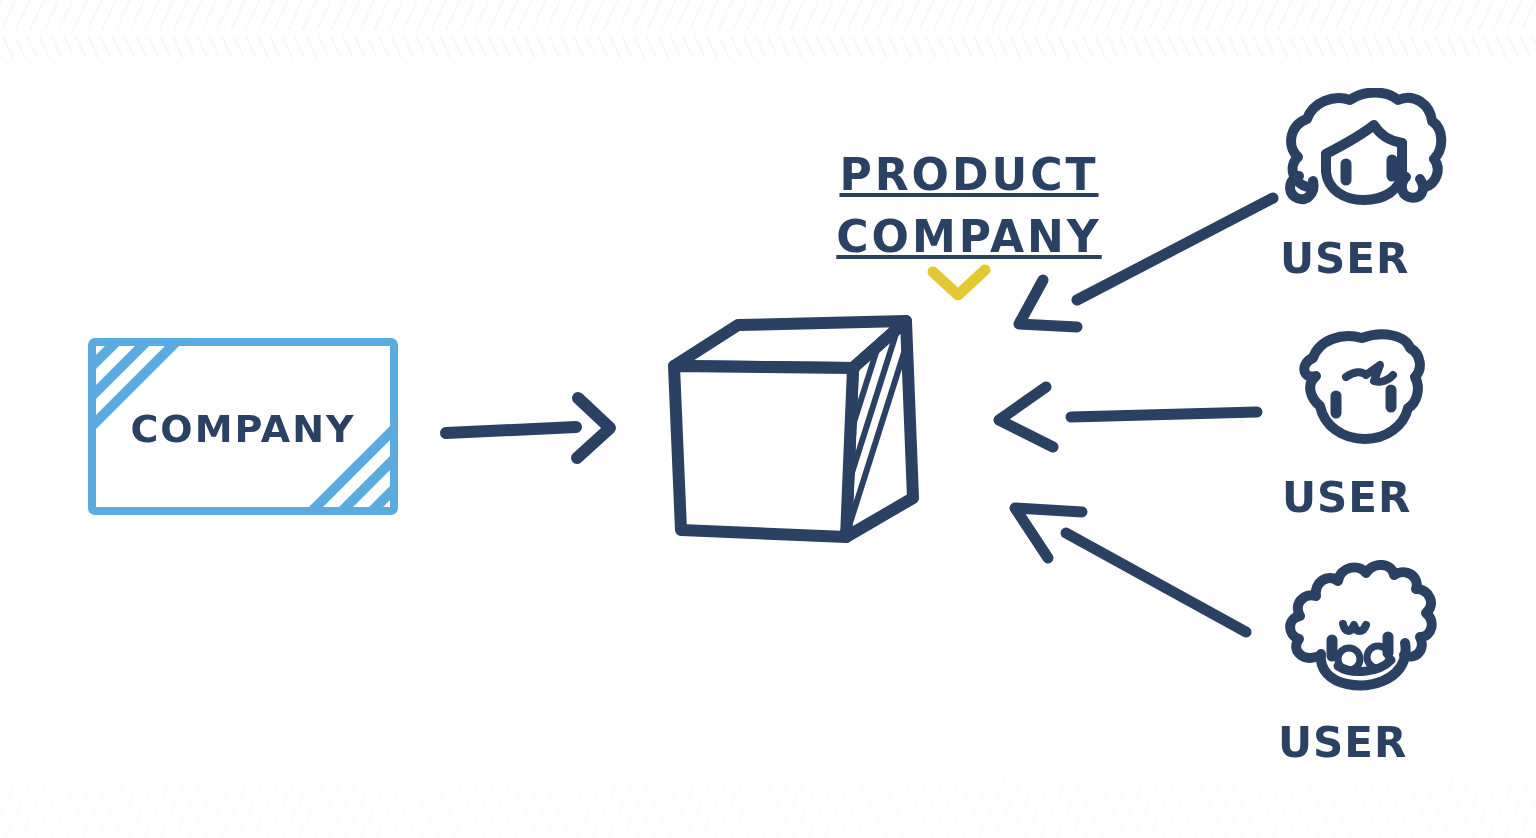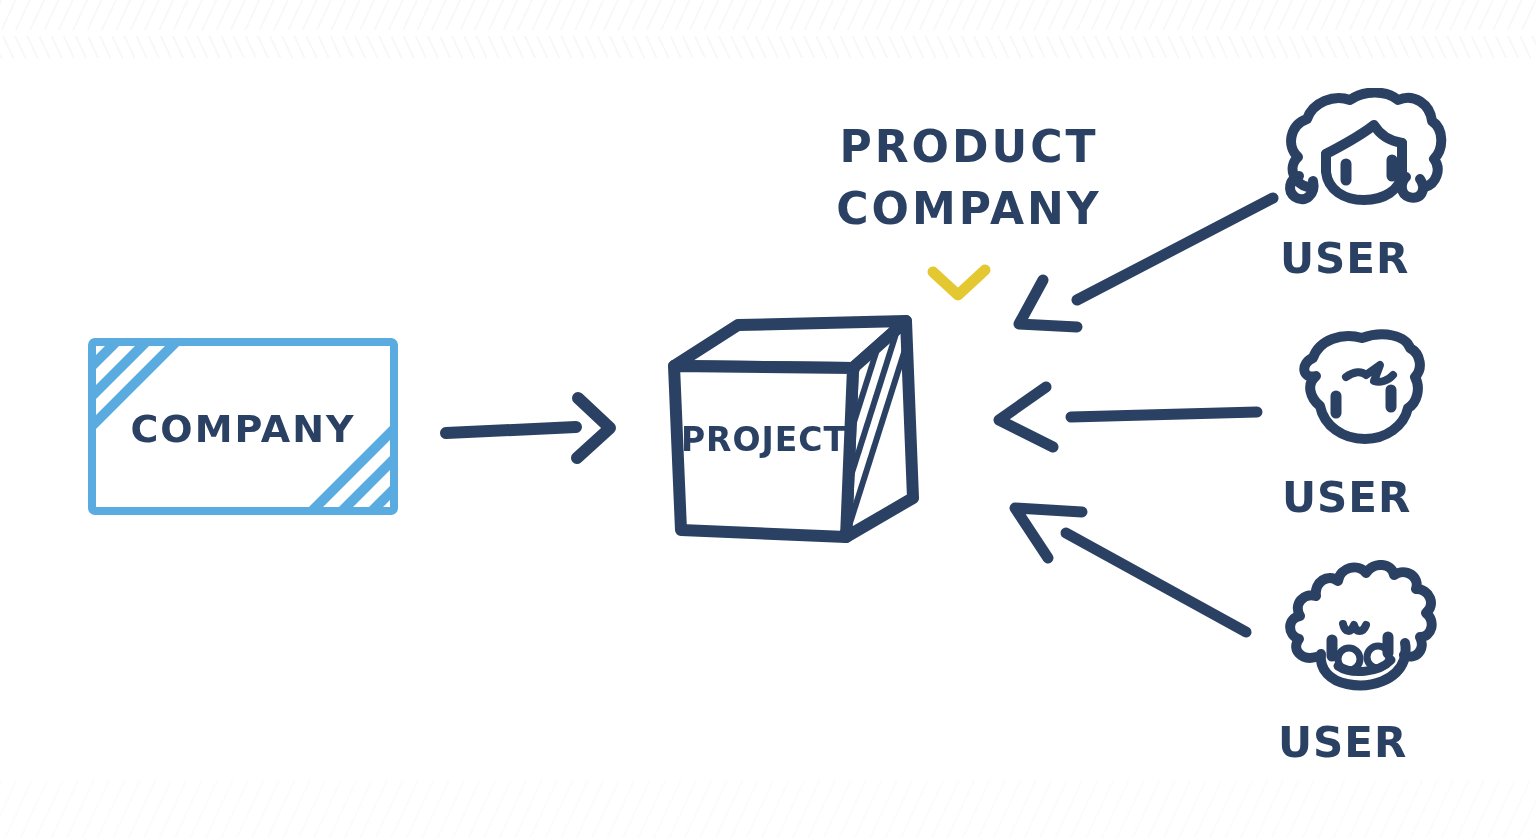--- a/index.html
+++ b/index.html
@@ -21,22 +21,22 @@
   }
   .company-box svg{position:absolute;left:0;top:0;}
   .company-label{position:relative;font-size:38px;letter-spacing:2px;transform:translateY(2px);}
 
   .project-label{
     left:674px;top:420px;width:180px;text-align:center;
     font-size:33px;letter-spacing:1px;
   }
 
   .annotation{
-    left:824px;top:116px;width:290px;text-align:center;
-    font-size:44px;line-height:62px;letter-spacing:3px;
+    left:824px;top:144px;width:290px;text-align:center;
+    font-size:44px;line-height:62px;letter-spacing:3px;text-decoration:underline;
   }
   .annotation span{display:block;}
 
   .user-label{position:absolute;text-align:left;font-size:42px;letter-spacing:1px;}
   .u1l{left:1280px;top:234px;width:176px;}
   .u2l{left:1282px;top:473px;width:166px;}
   .u3l{left:1278px;top:718px;width:172px;}
 
   svg{display:block;}
   .stroke{stroke:#2b4163;fill:none;stroke-linecap:round;stroke-linejoin:round;}
@@ -86,21 +86,20 @@
       <path d="M 194,-10 L 109,258"></path>
       <path d="M 208,-10 L 123,258"></path>
       <path d="M 222,-10 L 137,258"></path>
       <path d="M 236,-10 L 151,258"></path>
       <path d="M 250,-10 L 165,258"></path>
       <path d="M 264,-10 L 179,258"></path>
     </g>
 
     <polygon points="16,60 195,62 188,231 23,224" fill="#ffffff" stroke="#2b4163" stroke-width="12" stroke-linejoin="round"></polygon>
   </svg>
-  <div class="abs project-label hand">PROJECT</div>
 
   <div class="abs annotation hand">
     <span>PRODUCT</span>
     <span>COMPANY</span>
   </div>
 
   <svg class="abs" style="left:924px;top:260px;" width="72" height="46" viewBox="0 0 72 46">
     <path d="M 9,12 L 34,35 L 61,10" stroke="#e3c832" stroke-width="11" fill="none" stroke-linecap="round" stroke-linejoin="round"></path>
   </svg>
 

